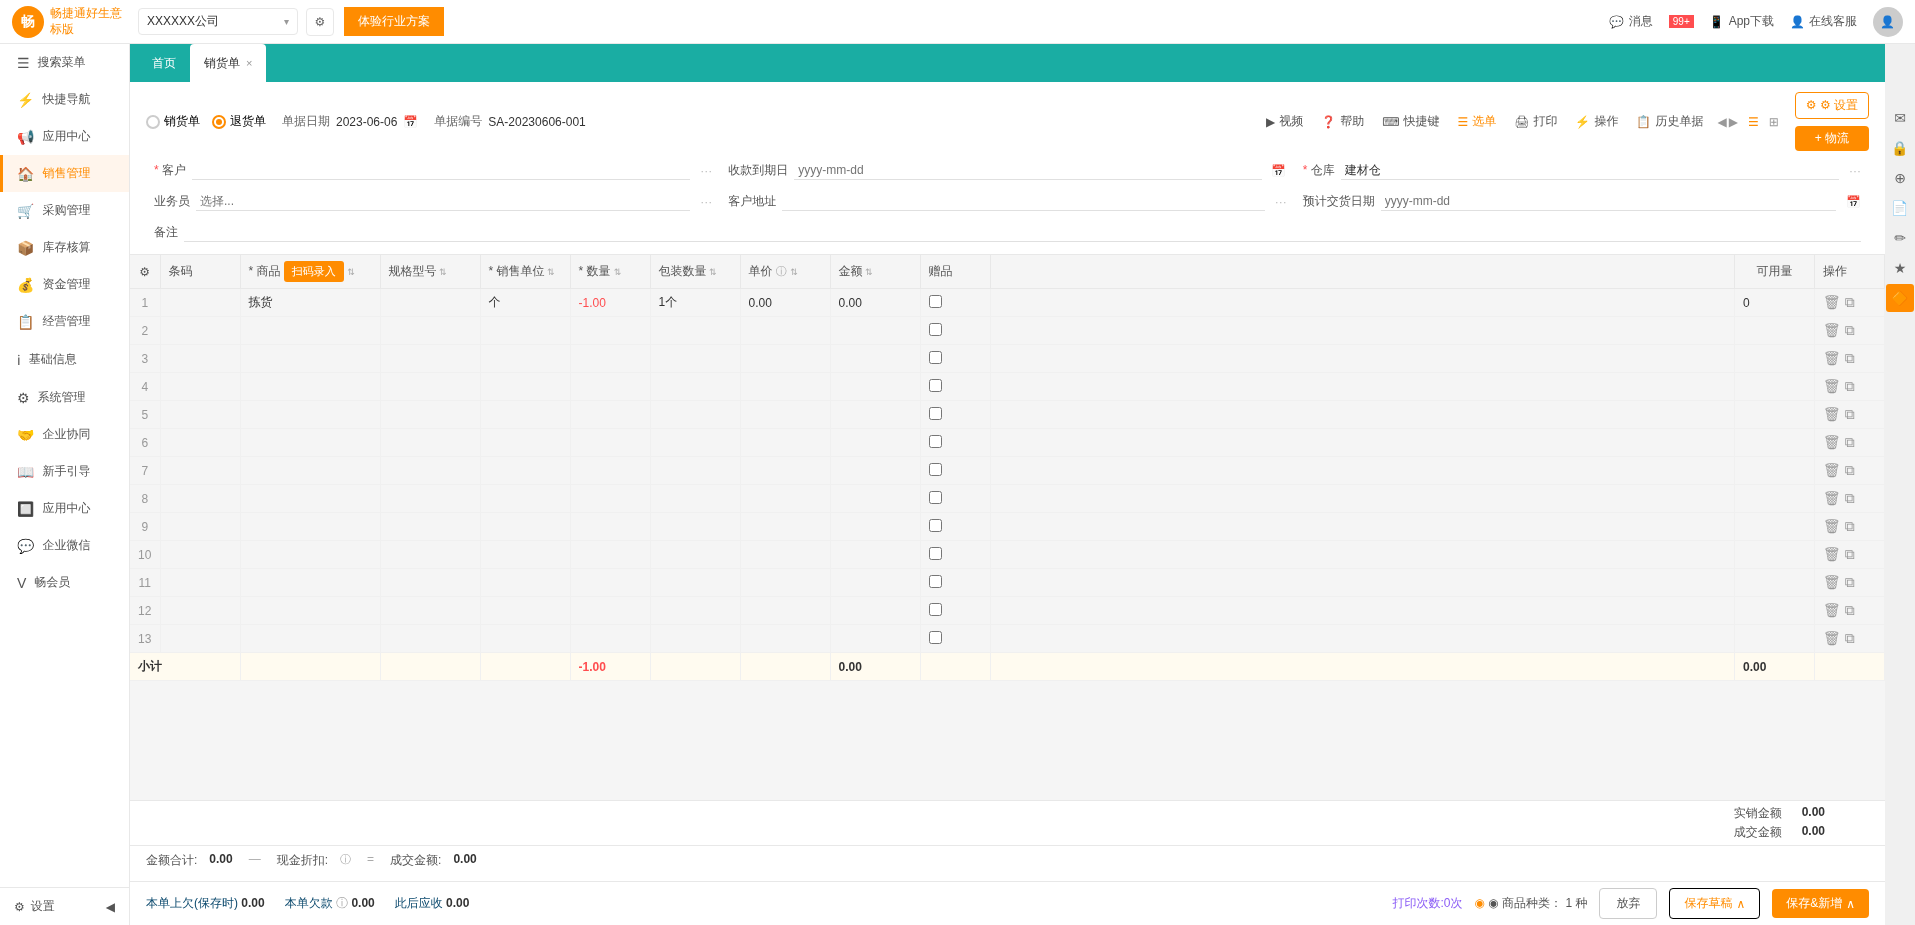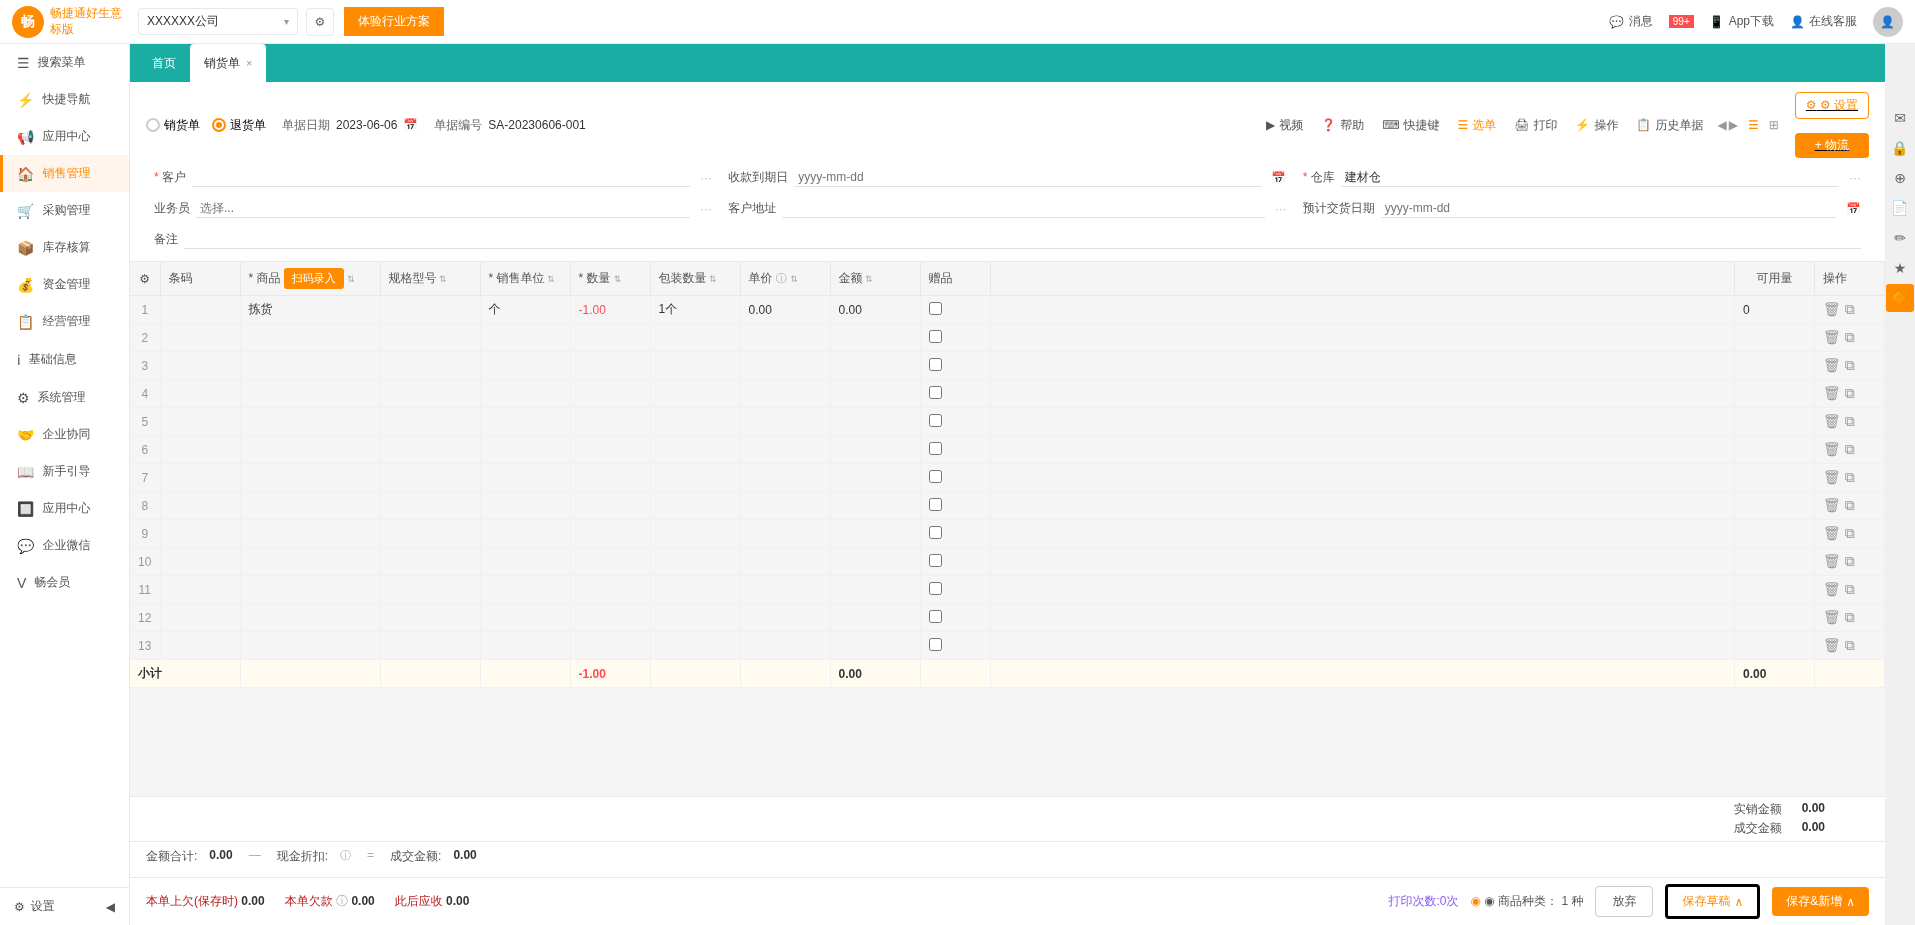--- a/index.html
+++ b/index.html
@@ -257,31 +257,31 @@
       border-top: 1px solid #e8e8e8;
       padding: 6px 16px;
       display: flex; align-items: center;
       flex-shrink: 0;
     }
     .bottom-stats {
       display: flex; align-items: center; gap: 20px;
       flex: 1;
     }
     .stat-item { color: #555; }
-    .stat-item span { color: #b91c1c; }
+    .stat-item span { color: #0c4a6e; }
     .bottom-right {
       display: flex; align-items: center; gap: 12px;
     }
     .abandon-btn {
       background: #fff; border: 1px solid #ccc;
       color: #555; border-radius: 4px;
       padding: 6px 16px; cursor: pointer;
     }
     .save-draft-btn {
-      background: #fff; border: 3px solid #000000;
+      background: #fff; border: 1px solid #000000;
       color: #ff8c00; border-radius: 4px;
       padding: 6px 14px; cursor: pointer;
       display: flex; align-items: center; gap: 4px;
     }
     .save-new-btn {
       background: #ff8c00; border: none;
       color: #fff; border-radius: 4px;
       padding: 6px 14px; cursor: pointer;
       display: flex; align-items: center; gap: 4px;
     }
@@ -515,21 +515,21 @@
             <span>📋</span>
             <span>历史单据</span>
           </div>
           <div style="display:flex;gap:2px;">
             <div style="cursor:pointer;color:#999;">◀</div>
             <div style="cursor:pointer;color:#999;">▶</div>
           </div>
           <div style="cursor:pointer;color:#ff8c00;">☰</div>
           <div style="cursor:pointer;color:#999;">⊞</div>
         </div>
-        <div style="display:flex;flex-direction:column;gap:14px;text-decoration:underline;">
+        <div style="display:flex;flex-direction:column;gap:7px;">
           <button class="settings-btn">
             <span>⚙</span>
             <span>⚙ 设置</span>
           </button>
           <button class="logistics-btn">+ 物流</button>
         </div>
       </div>
 
       <div class="form-grid">
 

